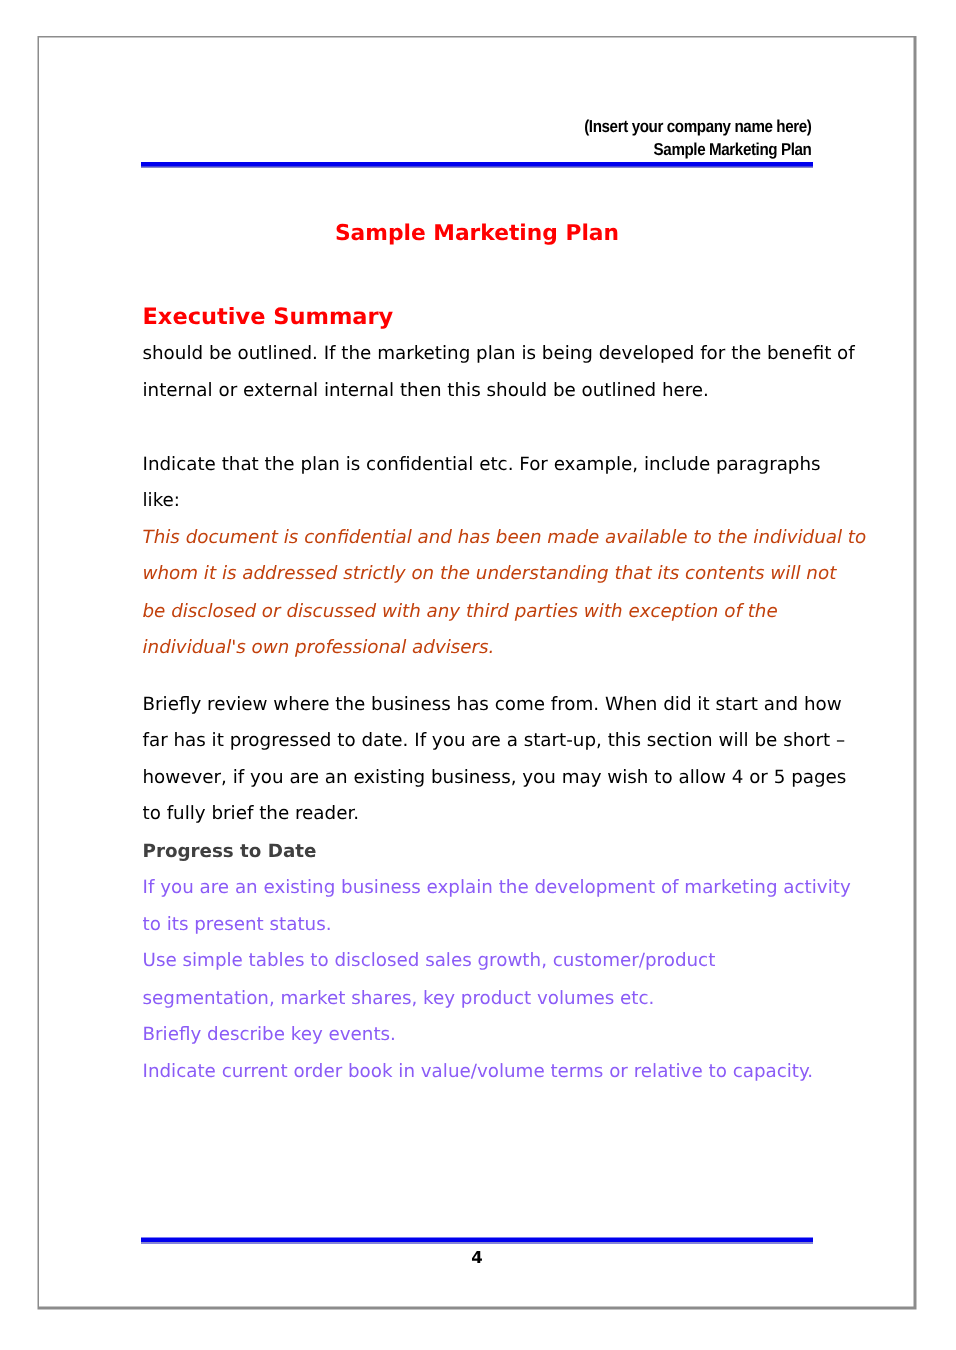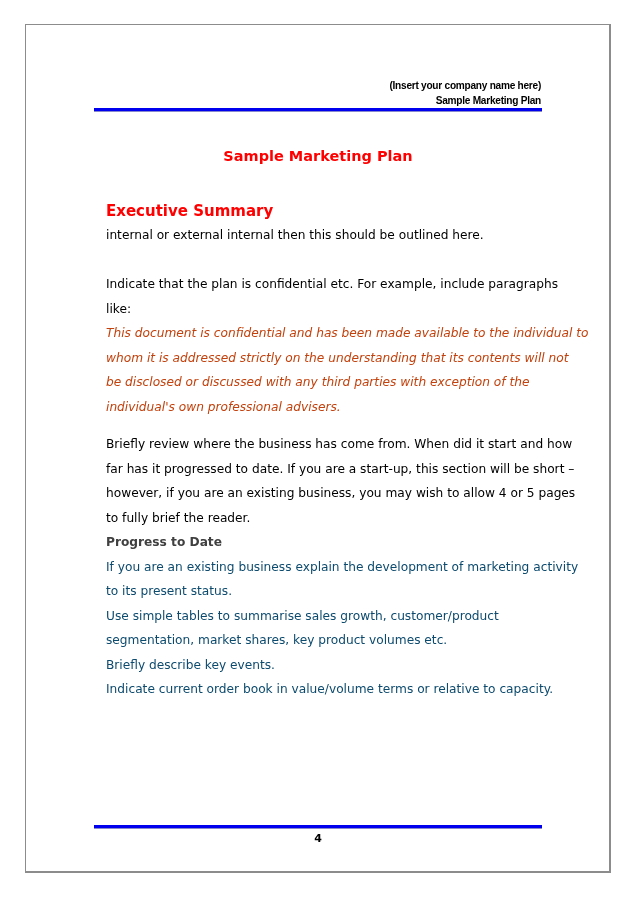--- a/index.html
+++ b/index.html
@@ -56,21 +56,21 @@
       top: 146px;
       width: 448px;
       text-align: center;
       color: #ff0000;
       font-weight: bold;
       font-size: 14.5px;
       line-height: 20px;
     }
     .content {
       position: absolute;
-      left: 106px;
+      left: 95px;
       top: 199px;
       width: 460px;
       font-size: 12.2px;
       line-height: 24.5px;
       color: #000;
     }
     .h2 {
       color: #ff0000;
       font-weight: bold;
       font-size: 15px;
@@ -82,21 +82,21 @@
       white-space: nowrap;
     }
     .gap {
       height: 24.5px;
     }
     .red-italic {
       color: #c2410c;
       font-style: italic;
     }
     .blue {
-      color: #0c4a6e;
+      color: #8b5cf6;
     }
     .blue-bold {
       color: #404040;
       font-weight: bold;
     }
     .section2 {
       margin-top: 13px;
     }
     .footer-line {
       position: absolute;
@@ -128,20 +128,21 @@
   <div>Sample Marketing Plan</div>
 </div>
 <div class="header-line"></div>
 
 <div class="doc-title">Sample Marketing Plan</div>
 
 <div class="content">
   <div>
     <h2 class="h2">Executive Summary</h2>
     <div>
+      <p class="p">should be outlined. If the marketing plan is being developed for the benefit of</p>
       <p class="p">internal or external internal then this should be outlined here.</p>
     </div>
     <div class="gap"></div>
     <div>
       <p class="p">Indicate that the plan is confidential etc. For example, include paragraphs</p>
       <p class="p">like:</p>
     </div>
     <div class="red-italic">
       <p class="p">This document is confidential and has been made available to the individual to</p>
       <p class="p">whom it is addressed strictly on the understanding that its contents will not</p>
@@ -154,21 +155,21 @@
     <div>
       <p class="p">Briefly review where the business has come from.  When did it start and how</p>
       <p class="p">far has it progressed to date.  If you are a start-up, this section will be short –</p>
       <p class="p">however, if you are an existing business, you may wish to allow 4 or 5 pages</p>
       <p class="p">to fully brief the reader.</p>
     </div>
     <p class="p blue-bold">Progress to Date</p>
     <div class="blue">
       <p class="p">If you are an existing business explain the development of marketing activity</p>
       <p class="p">to its present status.</p>
-      <p class="p">Use simple tables to summarise sales growth, customer/product</p>
+      <p class="p">Use simple tables to disclosed sales growth, customer/product</p>
       <p class="p">segmentation, market shares, key product volumes etc.</p>
       <p class="p">Briefly describe key events.</p>
       <p class="p">Indicate current order book in value/volume terms or relative to capacity.</p>
     </div>
   </div>
 </div>
 
 <div class="footer-line"></div>
 <div class="page-number">4</div>
 

